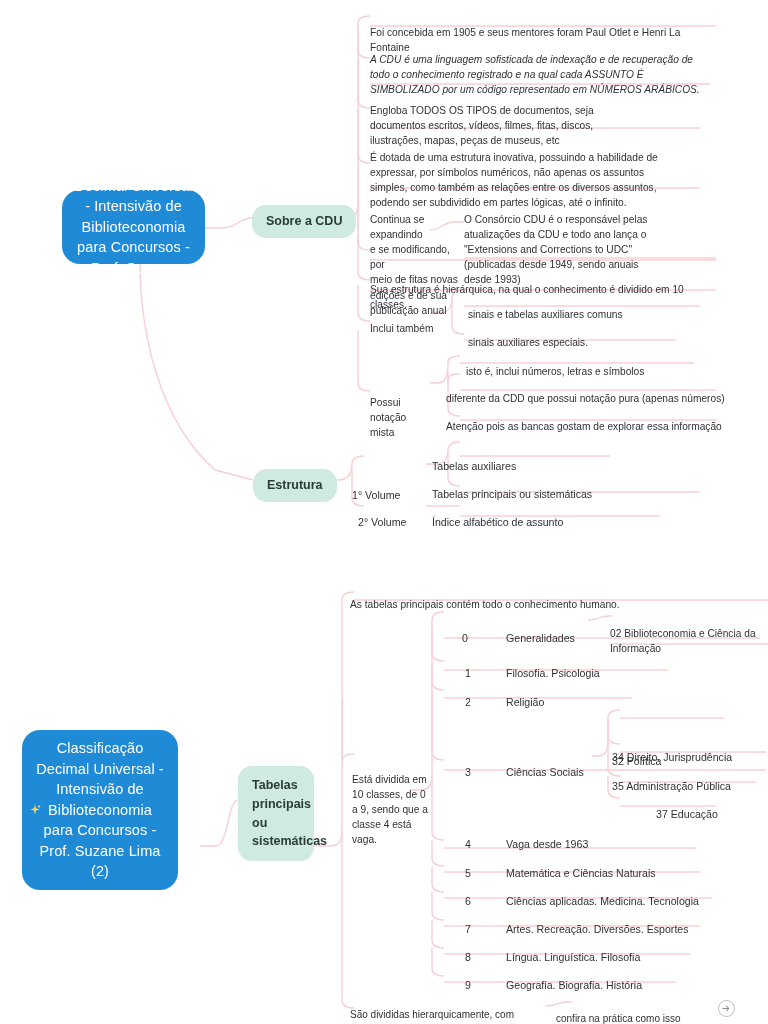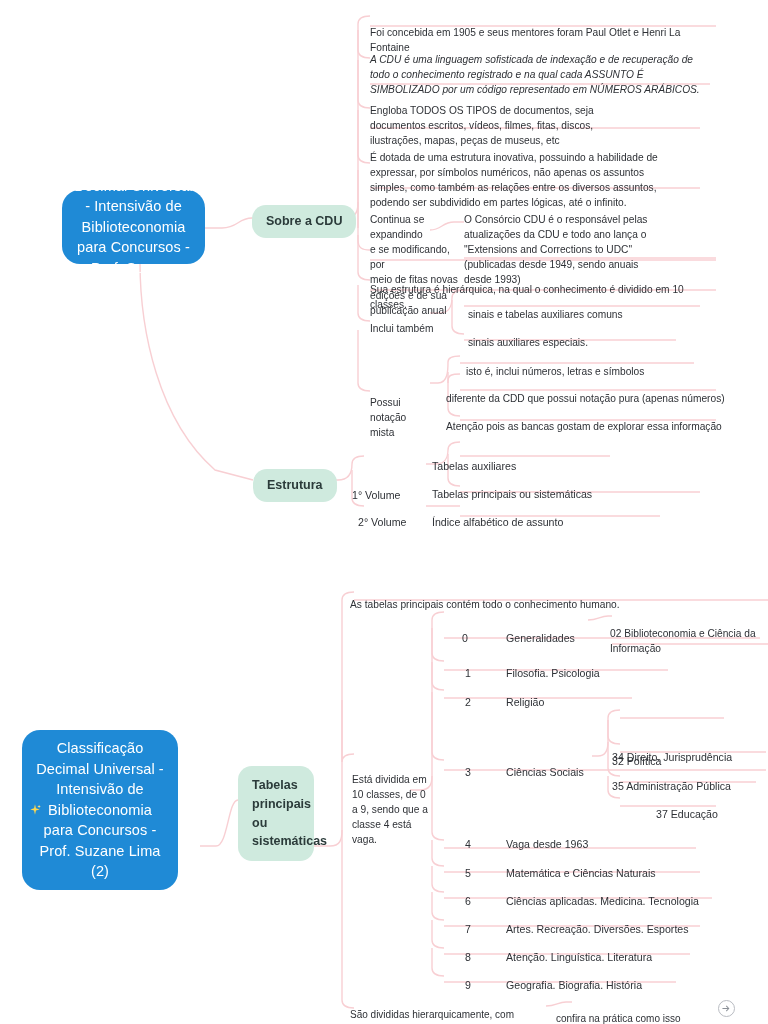--- a/index.html
+++ b/index.html
@@ -364,21 +364,21 @@
     <span>Ciências aplicadas. Medicina. Tecnologia</span></div>
 
   <div class="node leaf num" style="left:465px; top:906px;">
     <span>7</span></div>
   <div class="node leaf num" style="left:506px; top:906px; width:220px;">
     <span>Artes. Recreação. Diversões. Esportes</span></div>
 
   <div class="node leaf num" style="left:465px; top:934px;">
     <span>8</span></div>
   <div class="node leaf num" style="left:506px; top:934px; width:220px;">
-    <span>Atenção. Linguística. Literatura</span></div>
+    <span>Língua. Linguística. Filosofia</span></div>
 
   <div class="node leaf num" style="left:465px; top:962px;">
     <span>9</span></div>
   <div class="node leaf num" style="left:506px; top:962px; width:220px;">
     <span>Geografia. Biografia. História</span></div>
 
   <div class="node footer-note" style="left:350px; top:993px; width:200px;">
     <span>São divididas hierarquicamente, com
 a hierarquia numérica refletindo a
 hierarquia conceitual.</span>

